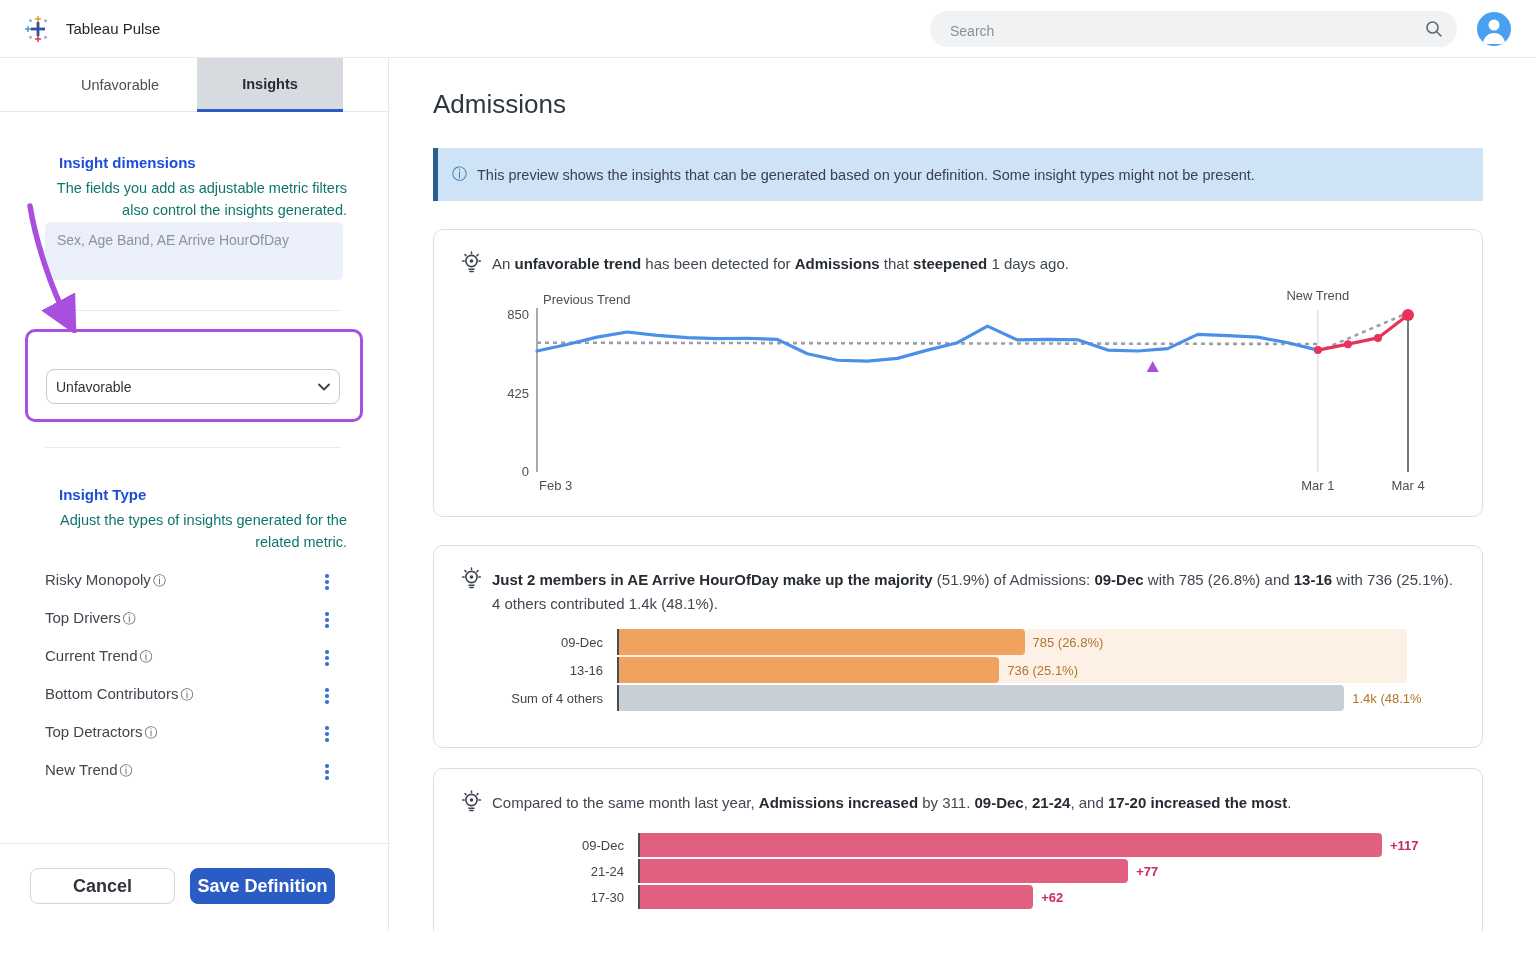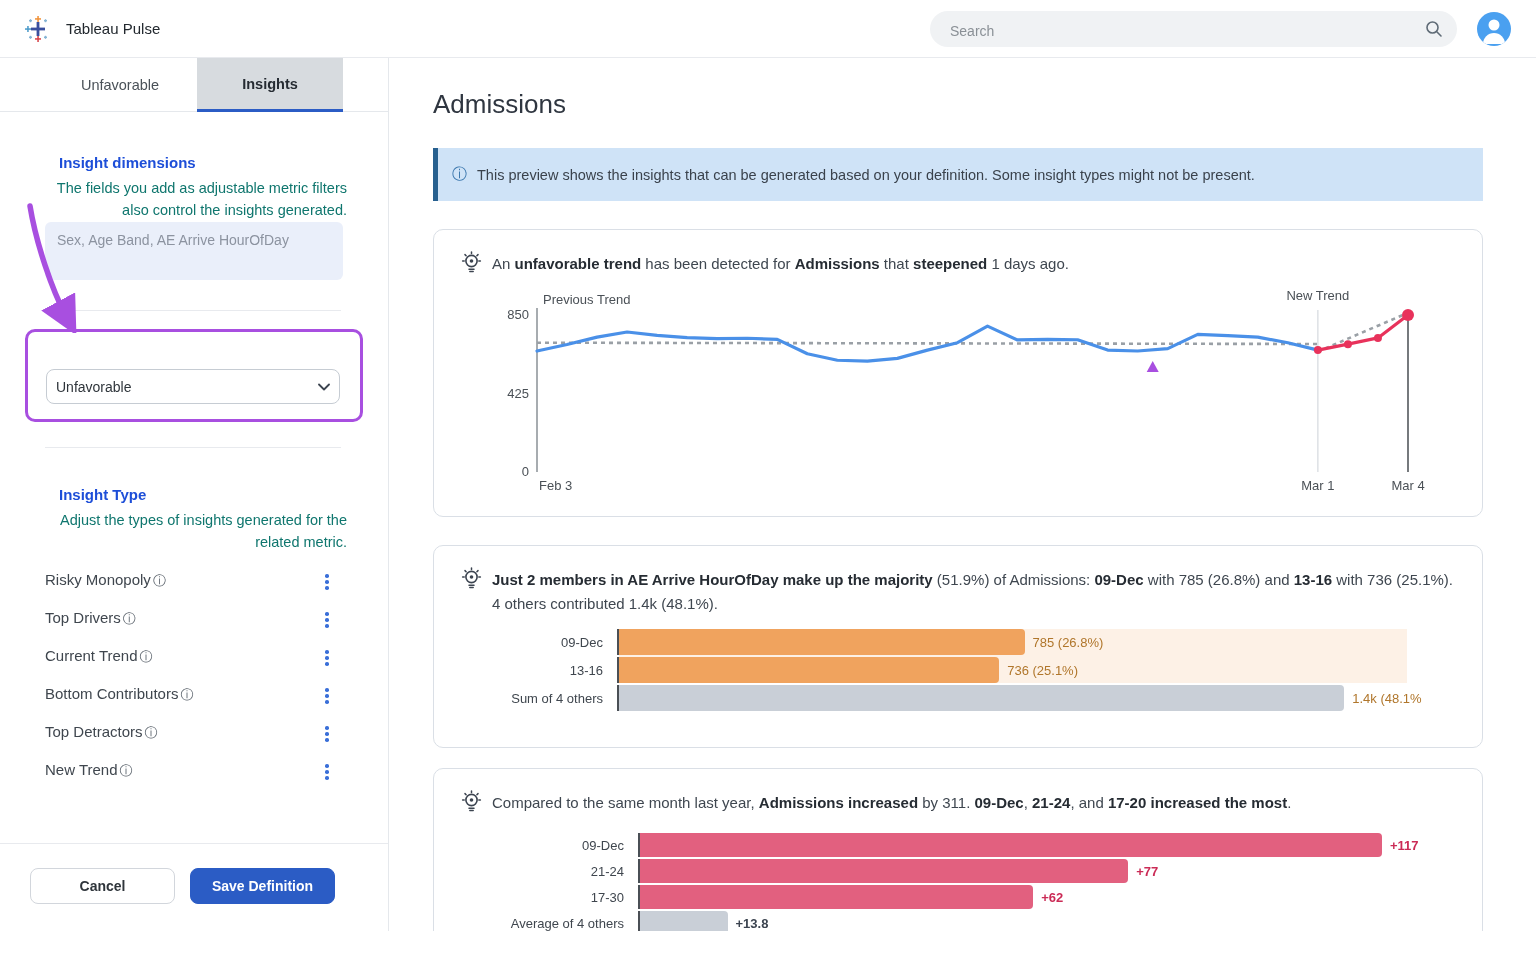--- a/index.html
+++ b/index.html
@@ -32,21 +32,21 @@
   #value-select { position:absolute; left:46px; top:311px; width:294px; height:35px; background:#fff; border:1px solid #c6ccd3; border-radius:8px; display:flex; align-items:center; padding:0 9px; font-size:14px; color:#2f353b; cursor:pointer; }
   #value-select .sel-text { flex:1; }
   #annotation-arrow { position:absolute; left:10px; top:140px; width:90px; height:135px; z-index:6; pointer-events:none; }
   #insight-list { position:absolute; left:0; top:505px; width:388px; }
   .il-row { position:relative; height:38px; }
   .il-label { position:absolute; left:45px; top:8px; font-size:15px; color:#3f464e; }
   .il-info { font-size:13px; color:#5c646d; margin-left:2px; }
   .kebab { position:absolute; left:318px; top:8px; width:18px; height:22px; display:flex; flex-direction:column; align-items:center; justify-content:center; gap:2.5px; cursor:pointer; }
   .kebab i { width:3.5px; height:3.5px; border-radius:50%; background:#3a6fd8; }
   #footer-divider { position:absolute; left:0; top:785px; width:388px; height:1px; background:#e8eaee; }
-  .btn { position:absolute; top:810px; width:145px; height:36px; border-radius:8px; font-size:14px; font-weight:bold; display:flex; align-items:center; justify-content:center; cursor:pointer; font-family:inherit; }
+  .btn { position:absolute; top:810px; width:145px; height:36px; border-radius:8px; font-size:18px; font-weight:bold; display:flex; align-items:center; justify-content:center; cursor:pointer; font-family:inherit; }
   #cancel-btn { left:30px; background:#fff; border:1px solid #d2d6dc; color:#2f353b; }
   #save-btn { left:190px; background:#2b5cc5; border:1px solid #2b5cc5; color:#fff; }
 
   
   #main { position:absolute; left:389px; top:58px; width:1147px; height:903px; }
   #page-title { position:absolute; left:44px; top:31px; font-size:26px; font-weight:500; color:#2f3640; }
   #banner { position:absolute; left:44px; top:90px; width:1050px; height:53px; background:#cfe3f7; border-left:5px solid #27608f; display:flex; align-items:center; padding-left:14px; font-size:14.5px; color:#3a424c; }
   #banner .b-icon { color:#3a76ad; font-size:15px; margin-right:10px; }
   .card { position:absolute; left:44px; width:1050px; background:#fff; border:1px solid #dadfe6; border-radius:10px; }
   #card-trend { top:171px; height:288px; }
@@ -324,25 +324,18 @@
               <span class="bar-val" style="left: calc(59.6899% + 8px); color: rgb(203, 43, 86); font-weight: bold;">+77</span>
             </div>
           </div>
           <div class="bar-row" style="height: 24px; margin-bottom: 2px; position: relative; z-index: 1;">
             <div class="bar-label" style="width: 177px;">17-30</div>
             <div class="bar-plot" style="width: 820px;">
               <div class="bar-fill" style="width: 48.062%; background: rgb(226, 96, 127);"></div>
               <span class="bar-val" style="left: calc(48.062% + 8px); color: rgb(203, 43, 86); font-weight: bold;">+62</span>
             </div>
           </div>
-          <div class="bar-row" style="height: 24px; margin-bottom: 0px; position: relative; z-index: 1;">
-            <div class="bar-label" style="width: 177px;">Average of 4 others</div>
-            <div class="bar-plot" style="width: 820px;">
-              <div class="bar-fill" style="width: 10.6977%; background: rgb(201, 207, 215);"></div>
-              <span class="bar-val" style="left: calc(10.6977% + 8px); color: rgb(60, 68, 80); font-weight: bold;">+13.8</span>
-            </div>
-          </div>
         </div>
     </div>
   </div>
 
   <div id="bottom-mask"></div>
 </div>
 
 </body></html>

